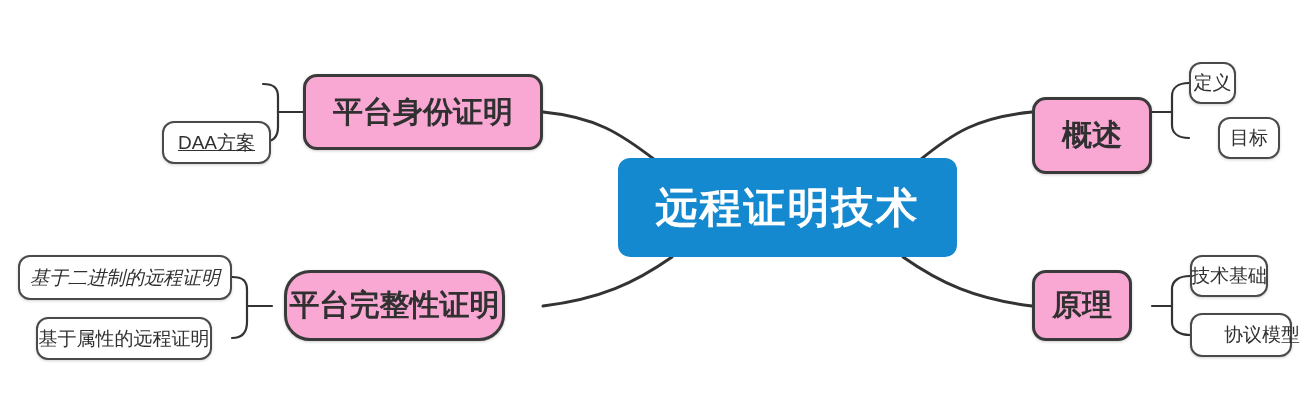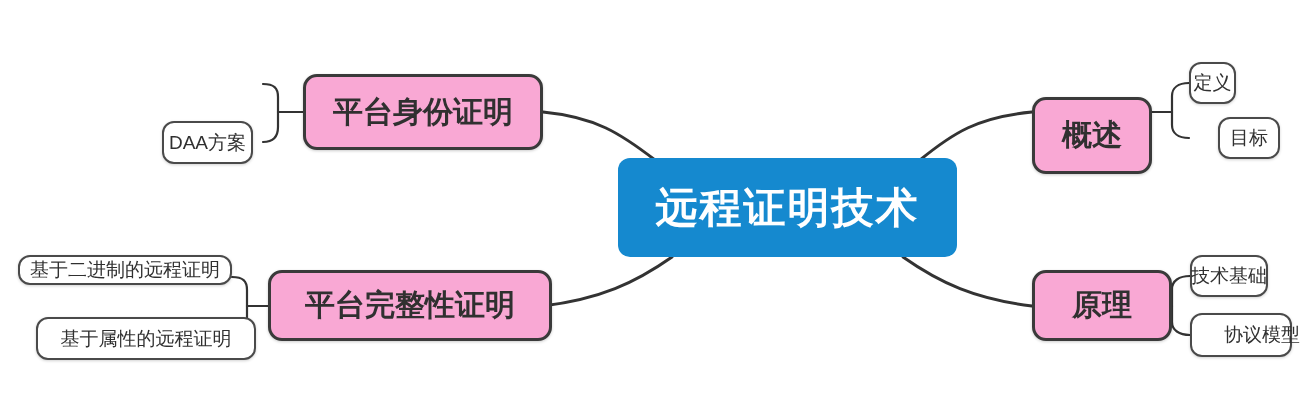--- a/index.html
+++ b/index.html
@@ -82,27 +82,27 @@
       <path stroke-width="2.2" d="M1152,112 L1172,112"></path>
 
       <path stroke-width="2.2" d="M1190,276 C1179,276 1172,281 1172,289 L1172,322 C1172,330 1179,335 1190,335"></path>
       <path stroke-width="2.2" d="M1152,306 L1172,306"></path>
     </g>
   </svg>
 
   <div class="node node-root" style="left:618px; top:158px; width:339px; height:99px;">远程证明技术</div>
 
   <div class="node node-branch" style="left:303px; top:74px; width:240px; height:76px;">平台身份证明</div>
-  <div class="node node-child" style="left:162px; top:121px; width:91px; height:43px;">DAA方案</div>
+  <div class="node node-child" style="left:162px; top:121px; width:109px; height:43px;text-decoration:underline;">DAA方案</div>
 
-  <div class="node node-branch" style="left:268px; top:270px; width:284px; height:71px;">平台完整性证明</div>
-  <div class="node node-child" style="left:18px; top:255px; width:214px; height:30px;">基于二进制的远程证明</div>
-  <div class="node node-child" style="left:36px; top:317px; width:220px; height:43px;">基于属性的远程证明</div>
+  <div class="node node-branch" style="left:284px; top:270px; width:221px; height:71px;border-radius:26px;">平台完整性证明</div>
+  <div class="node node-child" style="left:18px; top:255px; width:214px; height:45px;font-style:italic;">基于二进制的远程证明</div>
+  <div class="node node-child" style="left:36px; top:317px; width:176px; height:43px;">基于属性的远程证明</div>
 
   <div class="node node-branch" style="left:1032px; top:73px; width:120px; height:77px;margin-top:24px;">概述</div>
   <div class="node node-child" style="left:1189px; top:62px; width:47px; height:42px;">定义</div>
   <div class="node node-child" style="left:1190px; top:117px; width:62px; height:42px;margin-left:28px;">目标</div>
 
-  <div class="node node-branch" style="left:1032px; top:270px; width:140px; height:71px;">原理</div>
+  <div class="node node-branch" style="left:1032px; top:270px; width:100px; height:71px;">原理</div>
   <div class="node node-child" style="left:1190px; top:255px; width:78px; height:42px;">技术基础</div>
   <div class="node node-child" style="left:1190px; top:313px; width:102px; height:44px;padding-left:42px;">协议模型</div>
 
 </div>
 
 </body></html>

